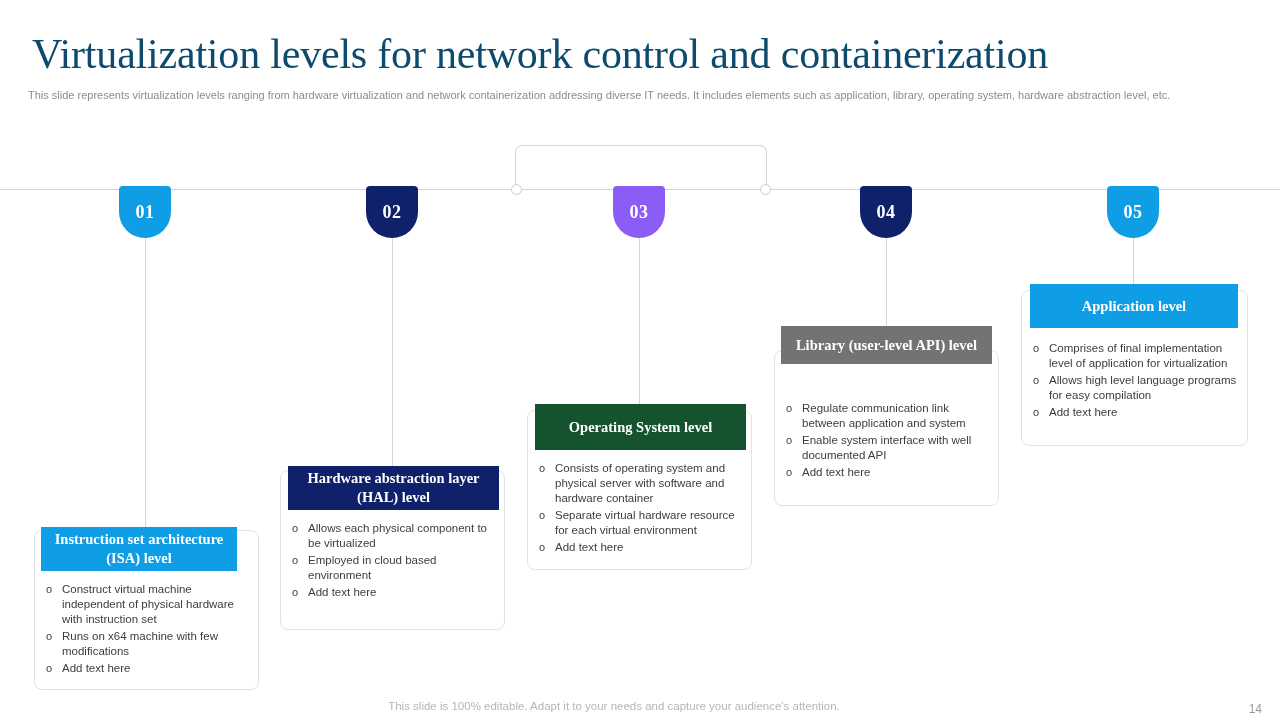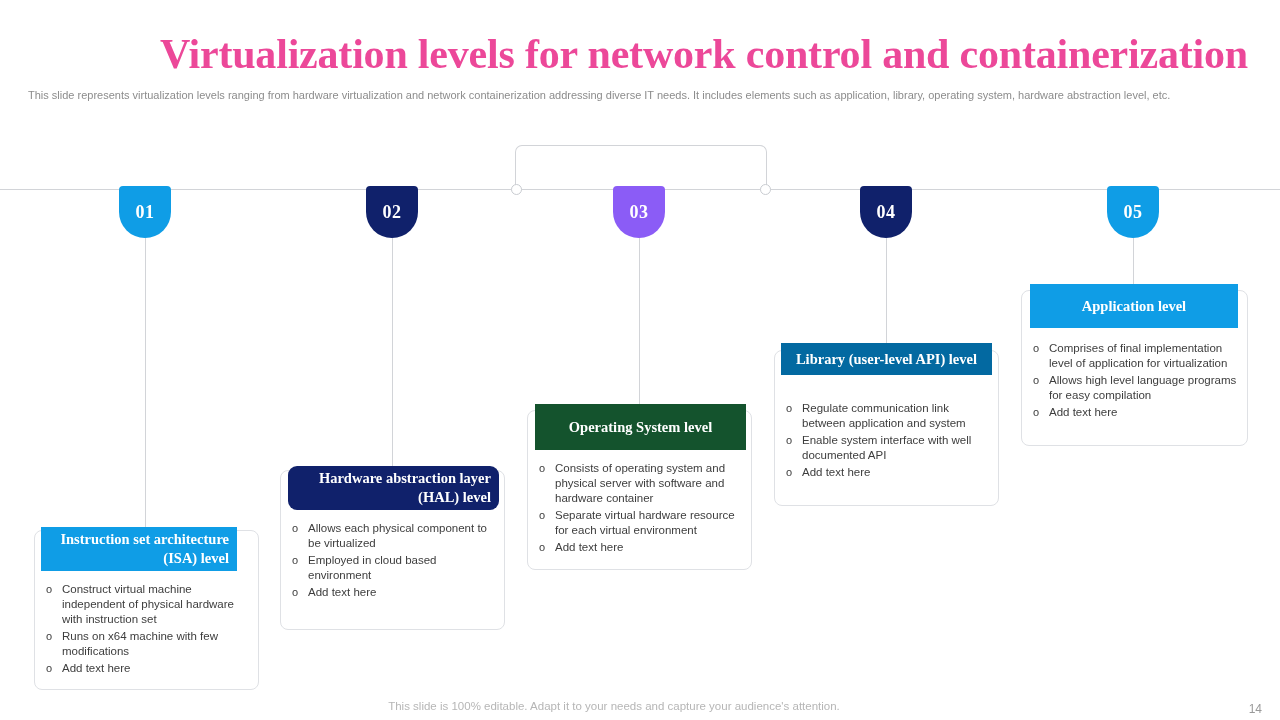--- a/index.html
+++ b/index.html
@@ -16,27 +16,26 @@
     font-family: "Liberation Sans", sans-serif;
   }
 
   
   .title {
     position: absolute;
     left: 32px;
     top: 28px;
     width: 1216px;
     font-family: "Liberation Serif", serif;
-    font-weight: bold;
+    font-weight: normal;
     font-size: 42px;
     line-height: 52px;
-    color: #ec4899;
+    color: #0c4a6e;
     letter-spacing: -0.2px;
     white-space: nowrap;
-    text-align: right;
   }
   .subtitle {
     position: absolute;
     left: 28px;
     top: 88px;
     width: 1200px;
     font-size: 11px;
     line-height: 15px;
     color: #8c8c8c;
   }
@@ -121,21 +120,21 @@
     border: 1px solid #dfe1e5;
     border-radius: 8px;
     background: #ffffff;
     box-sizing: border-box;
   }
   .card-head {
     position: absolute;
     display: flex;
     align-items: center;
     justify-content: center;
-    text-align: right;
+    text-align: center;
     color: #ffffff;
     font-family: "Liberation Serif", serif;
     font-weight: bold;
     font-size: 14.5px;
     line-height: 19px;
     padding: 4px 8px;
     box-sizing: border-box;
   }
   .bullets {
     position: absolute;
@@ -207,21 +206,21 @@
           <span class="bullet-text">Runs on x64 machine with few modifications</span>
         </div>
         <div class="bullet-row">
           <span class="bullet-mark">o</span>
           <span class="bullet-text">Add text here</span>
         </div>
       </div>
       <div class="pin" style="left: 119px; top: 186px; background: rgb(15, 157, 230);">01</div>
       <div class="stem" style="left: 392px; top: 238px; height: 228px;"></div>
       <div class="card-box" style="left: 280px; top: 470px; width: 225px; height: 160px;"></div>
-      <div class="card-head" style="left: 288px; top: 466px; width: 211px; height: 44px; background: rgb(16, 33, 107); border-radius: 9px;">Hardware abstraction layer (HAL) level</div>
+      <div class="card-head" style="left: 288px; top: 466px; width: 211px; height: 44px; background: rgb(16, 33, 107);">Hardware abstraction layer (HAL) level</div>
       <div class="bullets" style="left: 292px; top: 521px; width: 205px;">
         <div class="bullet-row">
           <span class="bullet-mark">o</span>
           <span class="bullet-text">Allows each physical component to be virtualized</span>
         </div>
         <div class="bullet-row">
           <span class="bullet-mark">o</span>
           <span class="bullet-text">Employed in cloud based environment</span>
         </div>
         <div class="bullet-row">
@@ -243,21 +242,21 @@
           <span class="bullet-text">Separate virtual hardware resource for each virtual environment</span>
         </div>
         <div class="bullet-row">
           <span class="bullet-mark">o</span>
           <span class="bullet-text">Add text here</span>
         </div>
       </div>
       <div class="pin" style="left: 613px; top: 186px; background: #8b5cf6;">03</div>
       <div class="stem" style="left: 886px; top: 238px; height: 105px;"></div>
       <div class="card-box" style="left: 774px; top: 350px; width: 225px; height: 156px;"></div>
-      <div class="card-head" style="left: 781px; top: 343px; width: 211px; height: 32px; background: #0369a1;">Library (user-level API) level</div>
+      <div class="card-head" style="left: 781px; top: 326px; width: 211px; height: 38px; background: #737373;">Library (user-level API) level</div>
       <div class="bullets" style="left: 786px; top: 401px; width: 205px;">
         <div class="bullet-row">
           <span class="bullet-mark">o</span>
           <span class="bullet-text">Regulate communication link between application and system</span>
         </div>
         <div class="bullet-row">
           <span class="bullet-mark">o</span>
           <span class="bullet-text">Enable system interface with well documented API</span>
         </div>
         <div class="bullet-row">

